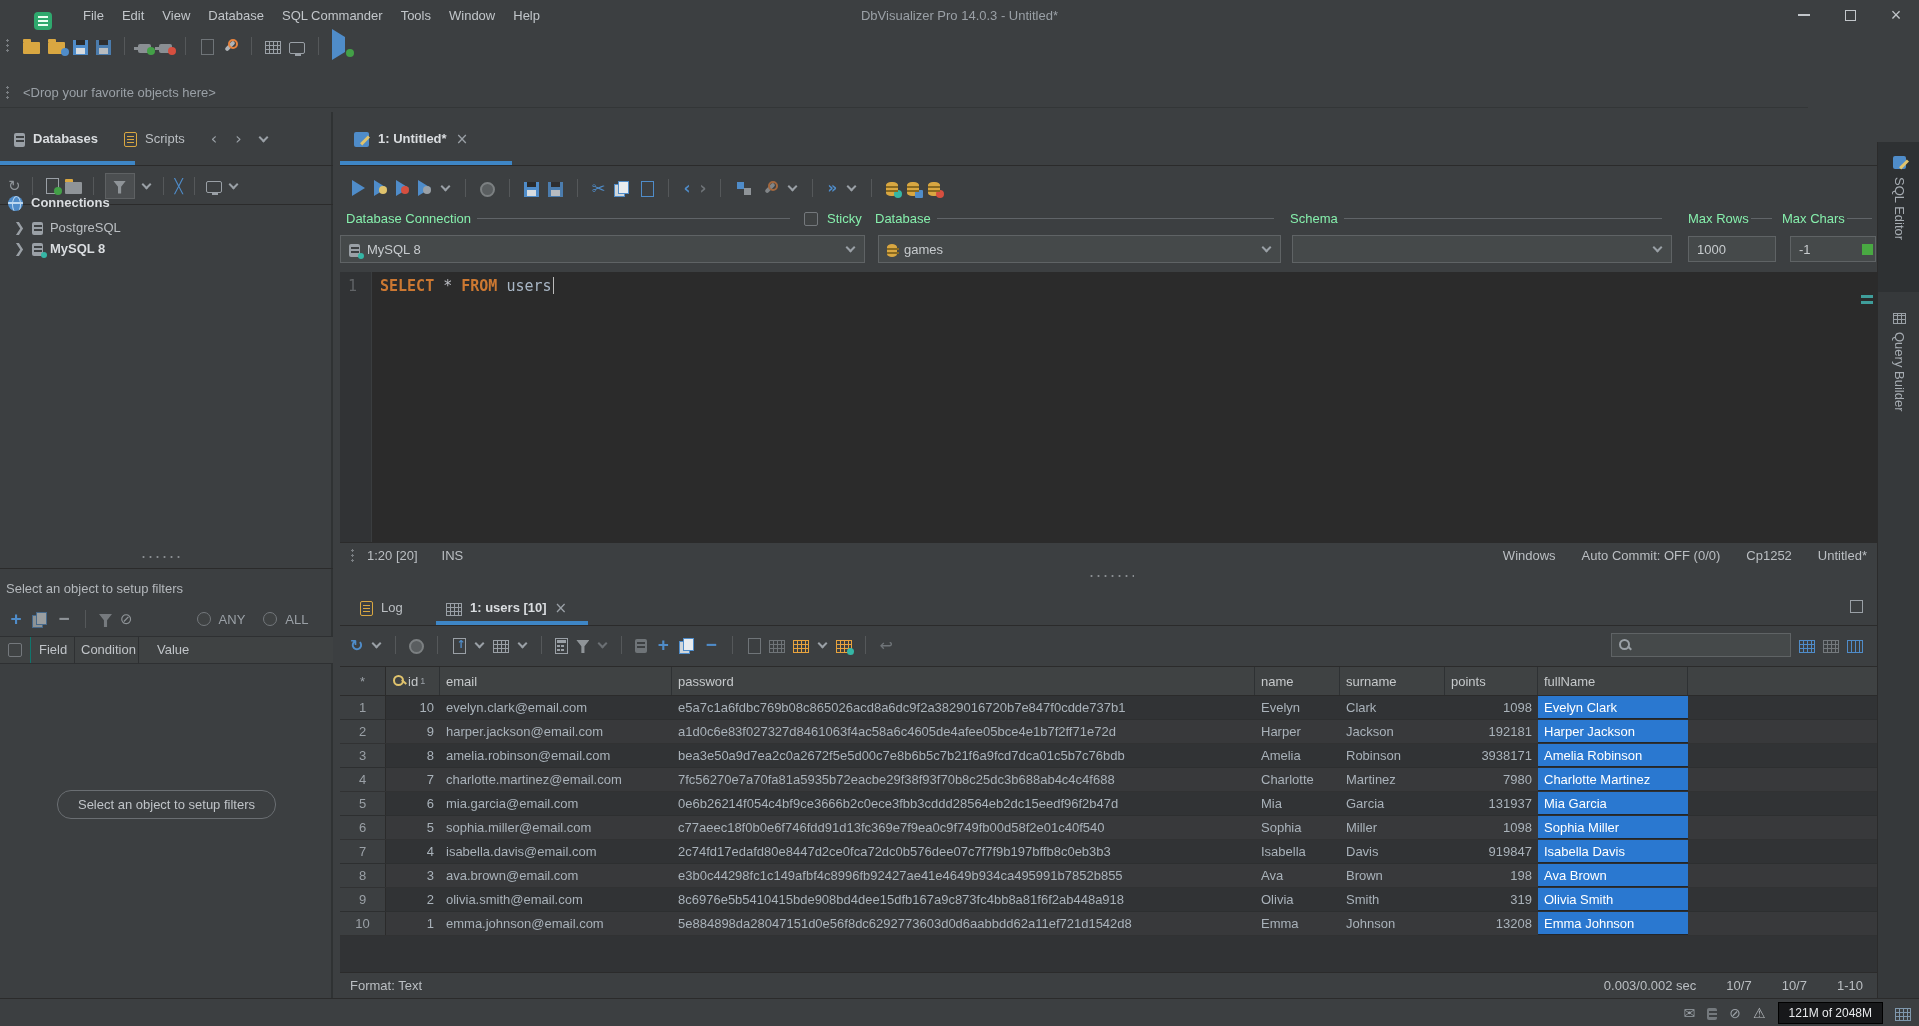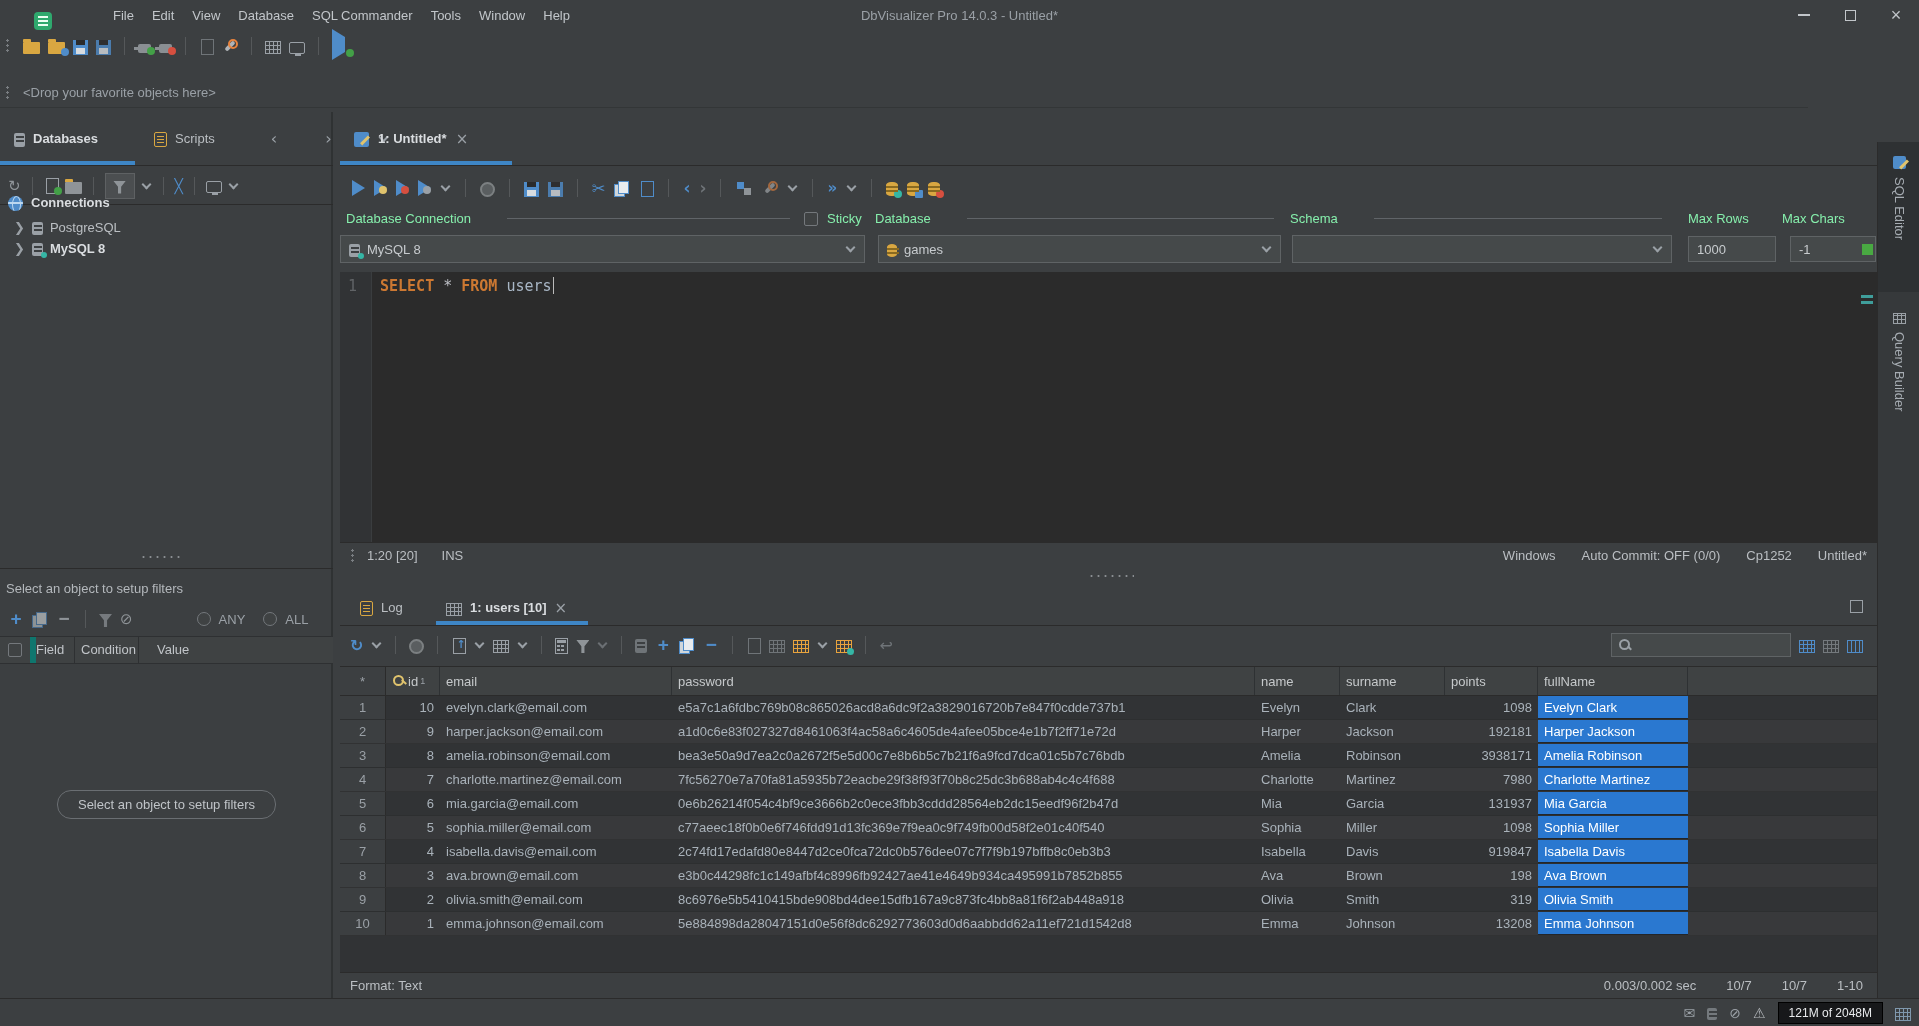--- a/index.html
+++ b/index.html
@@ -1,18 +1,18 @@
 <!DOCTYPE html>
 <html><head>
 <meta charset="utf-8">
 <style>
   *{margin:0;padding:0;box-sizing:border-box;}
   html,body{width:1919px;height:1026px;overflow:hidden;}
   body{background:#3c3f41;color:#bbbfc3;font-family:"Liberation Sans",sans-serif;font-size:13px;position:relative;}
-  .abs{position:absolute;gap:30px;}
+  .abs{position:absolute;}
   .flex{display:flex;align-items:center;}
   .bold{font-weight:bold;}
   .white{color:#dadde0;}
   .dim{color:#9aa0a6;}
   .glyph{font-family:"DejaVu Sans",sans-serif;display:inline-block;text-align:center;}
   
   .ic{width:18px;height:18px;position:relative;flex:none;display:inline-block;}
   .sep{width:1px;height:18px;background:#55585a;margin:0 5px;flex:none;}
   .handle{width:5px;height:16px;flex:none;background-image:radial-gradient(#7a7e82 1px,transparent 1.2px);background-size:5px 5px;margin:0 5px 0 3px;}
   .hdots{height:4px;background-image:radial-gradient(#8a8e92 1.2px,transparent 1.4px);background-size:7px 4px;}
@@ -222,21 +222,21 @@
       <span class="i-funnel" style="position:relative;opacity:.7;"></span>
       <span class="glyph" style="font-size:15px;color:#8f9498;">⊘</span>
       <span style="width:48px;"></span>
       <span class="radio"></span>
       <span class="dim">ANY</span>
       <span class="radio" style="margin-left:10px;"></span>
       <span class="dim">ALL</span>
     </div>
     <div class="flex" style="height:28px;background:#3f4243;border-top:1px solid #2e3032;border-bottom:1px solid #2e3032;color:#c0c4c8;">
       <span class="cbx" style="margin:0 8px;"></span>
-      <span style="width:44px;border-left:6px solid #0f766e;padding-left:0;line-height:26px;">Field</span>
+      <span style="width:44px;border-left:1px solid #0f766e;padding-left:8px;line-height:26px;">Field</span>
       <span style="width:64px;border-left:1px solid #2e3032;padding-left:6px;line-height:26px;">Condition</span>
       <span style="flex:1;border-left:1px solid #2e3032;padding-left:18px;line-height:26px;">Value</span>
     </div>
     <div class="flex" style="justify-content:center;margin-top:126px;">
       <button style="background:transparent;border:1px solid #6a6e72;border-radius:14px;color:#c0c4c8;padding:6px 20px;font-family:inherit;font-size:13px;">Select an object to setup filters</button>
     </div>
   </div>
 </div>
 
 <div class="abs" style="left:340px;top:112px;width:1579px;height:54px;border-bottom:1px solid #2b2b2b;">

